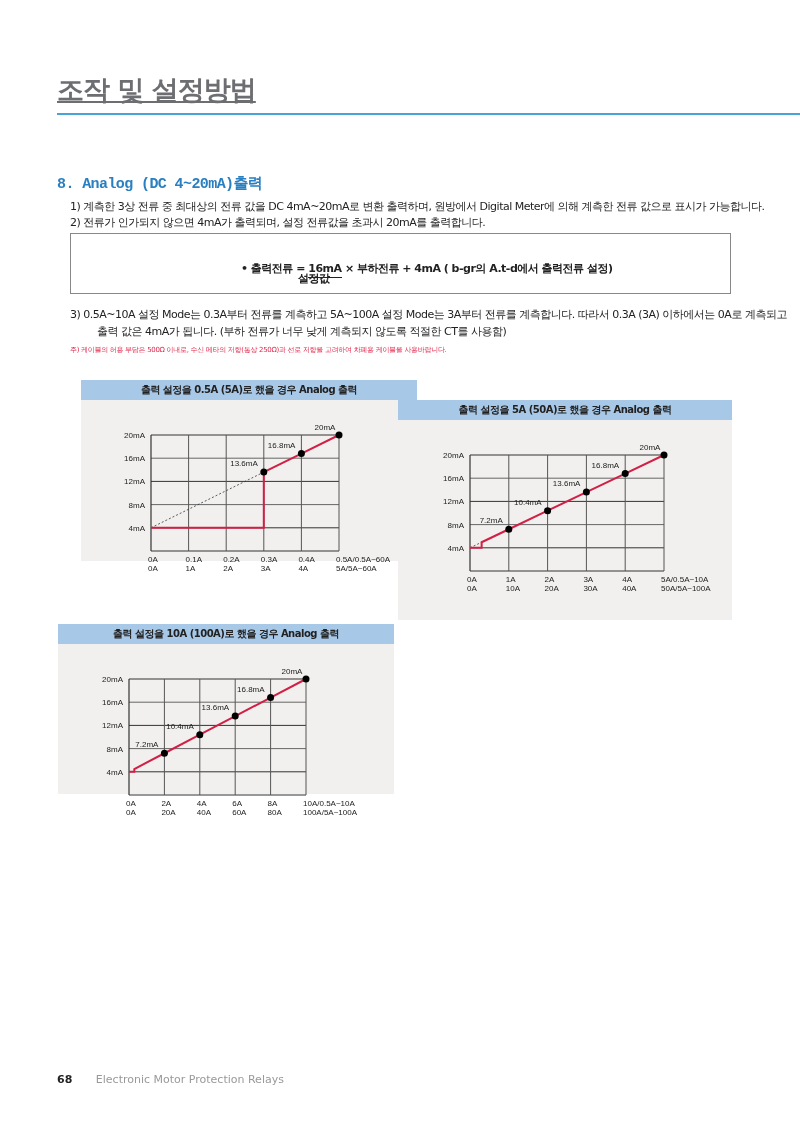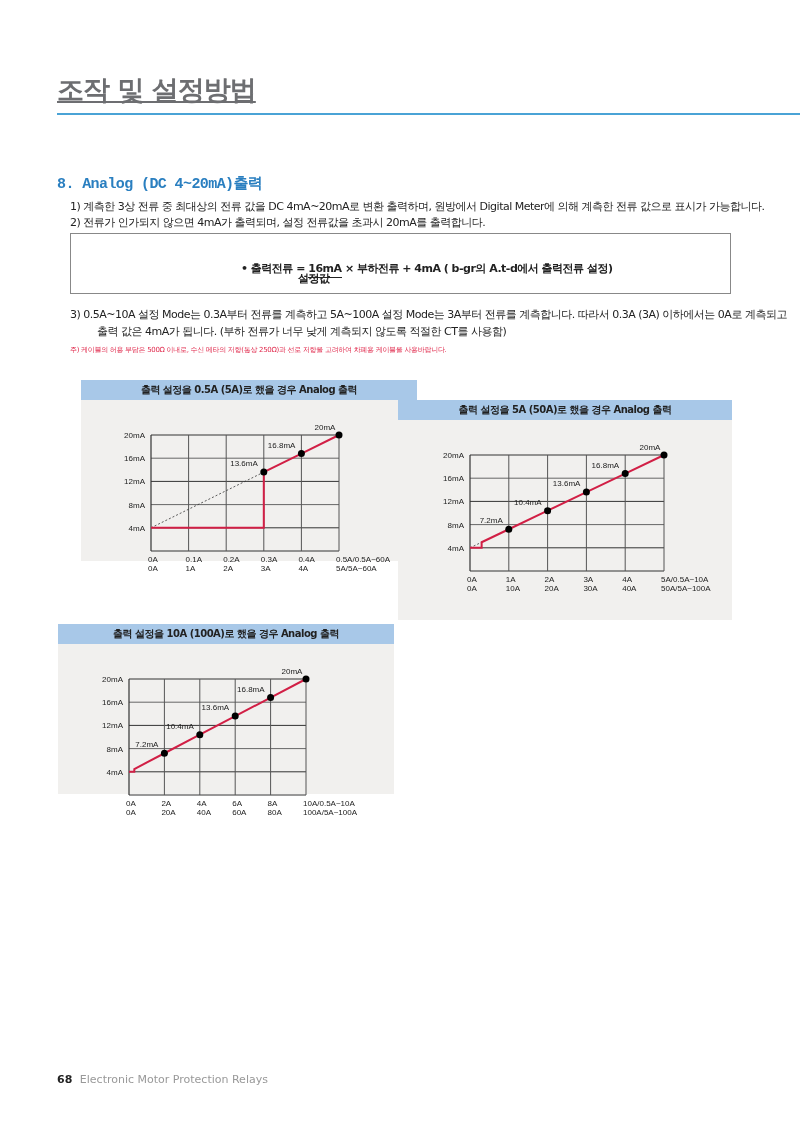--- a/index.html
+++ b/index.html
@@ -28,21 +28,21 @@
   .frac-den { position: absolute; left: 227px; top: 37px; font-size: 11px; font-weight: bold; letter-spacing: -0.5px; }
   .note { position: absolute; left: 70px; top: 345px; font-size: 7px; color: #e0284b; letter-spacing: -0.3px; white-space: nowrap; }
 
   .panel { position: absolute; background: #f1f0ee; }
   .panel-header {
     position: absolute; left: 0; top: 0; right: 0; height: 20px; background: #a8c8e8;
     font-size: 10px; font-weight: bold; color: #222; text-align: center; line-height: 20px; letter-spacing: -0.5px;
   }
   .panel svg { position: absolute; left: 0; top: 0; }
   .footer { position: absolute; left: 57px; top: 1073px; font-size: 11px; color: #999; white-space: nowrap; }
-  .footer .page-num { color: #222; font-weight: bold; margin-right: 4px; }
+  .footer .page-num { color: #222; font-weight: bold; margin-right: 20px; }
 </style>
 </head>
 <body>
 
 <h1 class="page-title">조작 및 설정방법</h1>
 <div class="title-rule"></div>
 
 <h2 class="section-heading">8. Analog (DC 4~20mA)출력</h2>
 
 <div class="para" style="top:199px;">1) 계측한 3상 전류 중 최대상의 전류 값을 DC 4mA~20mA로 변환 출력하며, 원방에서 Digital Meter에 의해 계측한 전류 값으로 표시가 가능합니다.</div>

